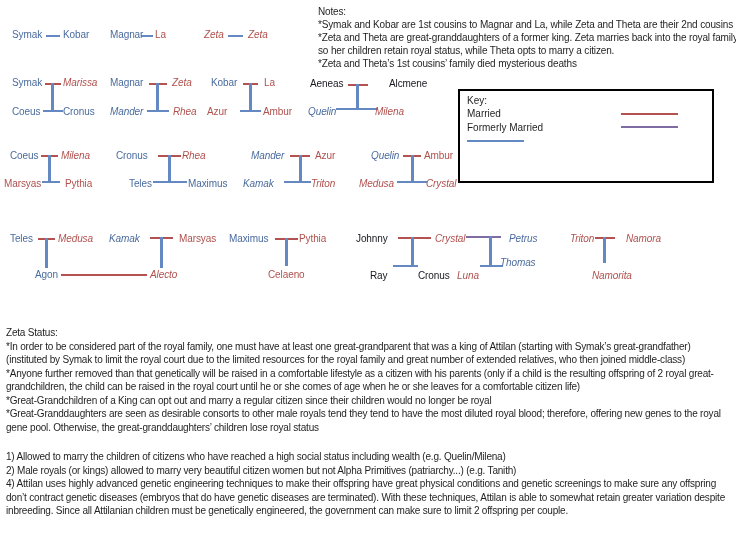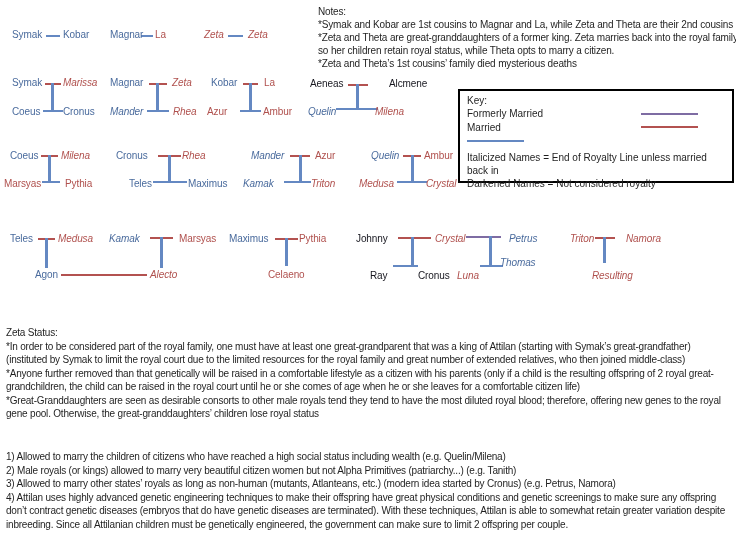--- a/index.html
+++ b/index.html
@@ -6,21 +6,21 @@
   .page{position:relative;width:736px;height:547px;background:#ffffff;
         font-family:"Liberation Sans",sans-serif;color:#1f1f1f;overflow:hidden;}
   
   .tree{position:absolute;left:0;top:0;width:736px;height:300px;}
   .tname{position:absolute;font-size:10px;line-height:11px;white-space:nowrap;letter-spacing:-0.1px;}
   .tname.it{font-style:italic;}
   .tline{position:absolute;}
   
   .notes{position:absolute;left:318px;top:5px;width:420px;font-size:10px;line-height:13px;letter-spacing:-0.15px;}
   
-  .keybox{position:absolute;left:458px;top:89px;width:276px;height:94px;border:2px solid #000;
+  .keybox{position:absolute;left:458px;top:89px;width:256px;height:94px;border:2px solid #000;
           box-sizing:border-box;padding:3px 6px 2px 7px;font-size:10px;line-height:13.4px;background:#fff;}
   .krow{display:flex;align-items:center;justify-content:space-between;height:13.4px;}
   .kline{display:inline-block;height:2px;width:57px;margin-right:28px;}
   .krules{margin-top:3px;}
   
   .status{position:absolute;left:6px;top:326px;width:728px;font-size:10px;line-height:13.5px;letter-spacing:-0.2px;}
   .genes{position:absolute;left:6px;top:450px;width:730px;font-size:10px;line-height:13.5px;letter-spacing:-0.2px;}
   .para{margin:0;}
 </style>
 </head>
@@ -120,64 +120,60 @@
       <div class="tname it" style="left: 509px; top: 233px; color: rgb(74, 107, 157);">Petrus</div>
       <div class="tname it" style="left: 570px; top: 233px; color: rgb(176, 81, 78);">Triton</div>
       <div class="tname it" style="left: 626px; top: 233px; color: rgb(176, 81, 78);">Namora</div>
       <div class="tname" style="left: 35px; top: 269px; color: rgb(74, 107, 157);">Agon</div>
       <div class="tname it" style="left: 150px; top: 269px; color: rgb(176, 81, 78);">Alecto</div>
       <div class="tname" style="left: 268px; top: 269px; color: rgb(176, 81, 78);">Celaeno</div>
       <div class="tname" style="left: 370px; top: 270px; color: rgb(23, 23, 31);">Ray</div>
       <div class="tname" style="left: 418px; top: 270px; color: rgb(23, 23, 31);">Cronus</div>
       <div class="tname it" style="left: 457px; top: 270px; color: rgb(176, 81, 78);">Luna</div>
       <div class="tname it" style="left: 500px; top: 257px; color: rgb(74, 107, 157);">Thomas</div>
-      <div class="tname it" style="left: 592px; top: 270px; color: rgb(176, 81, 78);">Resulting</div>
+      <div class="tname it" style="left: 592px; top: 270px; color: rgb(176, 81, 78);">Namorita</div>
     </div>
 
   <div class="notes">
     <div class="para">Notes:</div>
     <div>
         <div class="para">*Symak and Kobar are 1st cousins to Magnar and La, while Zeta and Theta are their 2nd cousins</div>
         <div class="para">*Zeta and Theta are great-granddaughters of a former king. Zeta marries back into the royal family so her children retain royal status, while Theta opts to marry a citizen.</div>
         <div class="para">*Zeta and Theta’s 1st cousins’ family died mysterious deaths</div>
       </div>
   </div>
 
   <div class="keybox">
     <div class="para">Key:</div>
     <div id="legend">
         <div class="krow">
+          <span>Married</span>
+          <span class="kline" style="background: rgb(179, 82, 80);"></span>
+        </div>
+        <div class="krow">
           <span>Formerly Married</span>
           <span class="kline" style="background: rgb(126, 108, 163);"></span>
         </div>
         <div class="krow">
-          <span>Married</span>
-          <span class="kline" style="background: rgb(179, 82, 80);"></span>
-        </div>
-        <div class="krow">
           <span class="kline" style="background: rgb(100, 136, 194);"></span>
         </div>
-      </div>
-    <div class="krules">
-        <div class="para">Italicized Names = End of Royalty Line unless married back in</div>
-        <div class="para">Darkened Names = Not considered royalty</div>
       </div>
   </div>
 
   <div class="status">
     <div class="para">Zeta Status:</div>
     <div>
         <div class="para">*In order to be considered part of the royal family, one must have at least one great-grandparent that was a king of Attilan (starting with Symak’s great-grandfather) (instituted by Symak to limit the royal court due to the limited resources for the royal family and great number of extended relatives, who then joined middle-class)</div>
         <div class="para">*Anyone further removed than that genetically will be raised in a comfortable lifestyle as a citizen with his parents (only if a child is the resulting offspring of 2 royal great-grandchildren, the child can be raised in the royal court until he or she comes of age when he or she leaves for a comfortable citizen life)</div>
+        <div class="para">*Great-Grandchildren of a King can opt out and marry a regular citizen since their children would no longer be royal</div>
         <div class="para">*Great-Granddaughters are seen as desirable consorts to other male royals tend they tend to have the most diluted royal blood; therefore, offering new genes to the royal gene pool. Otherwise, the great-granddaughters’ children lose royal status</div>
       </div>
   </div>
 
   <div class="genes">
     <div>
         <div class="para">1) Allowed to marry the children of citizens who have reached a high social status including wealth (e.g. Quelin/Milena)</div>
         <div class="para">2) Male royals (or kings) allowed to marry very beautiful citizen women but not Alpha Primitives (patriarchy...) (e.g. Tanith)</div>
-        <div class="para">3) Allowed to marry other states’ royals as long as non-human (mutants, Atlanteans, etc.) (modern idea started by Cronus) (e.g. Petrus, Namora)</div>
         <div class="para">4) Attilan uses highly advanced genetic engineering techniques to make their offspring have great physical conditions and genetic screenings to make sure any offspring don’t contract genetic diseases (embryos that do have genetic diseases are terminated). With these techniques, Attilan is able to somewhat retain greater variation despite inbreeding. Since all Attilanian children must be genetically engineered, the government can make sure to limit 2 offspring per couple.</div>
       </div>
   </div>
 
 </div>
 
 </body></html>

